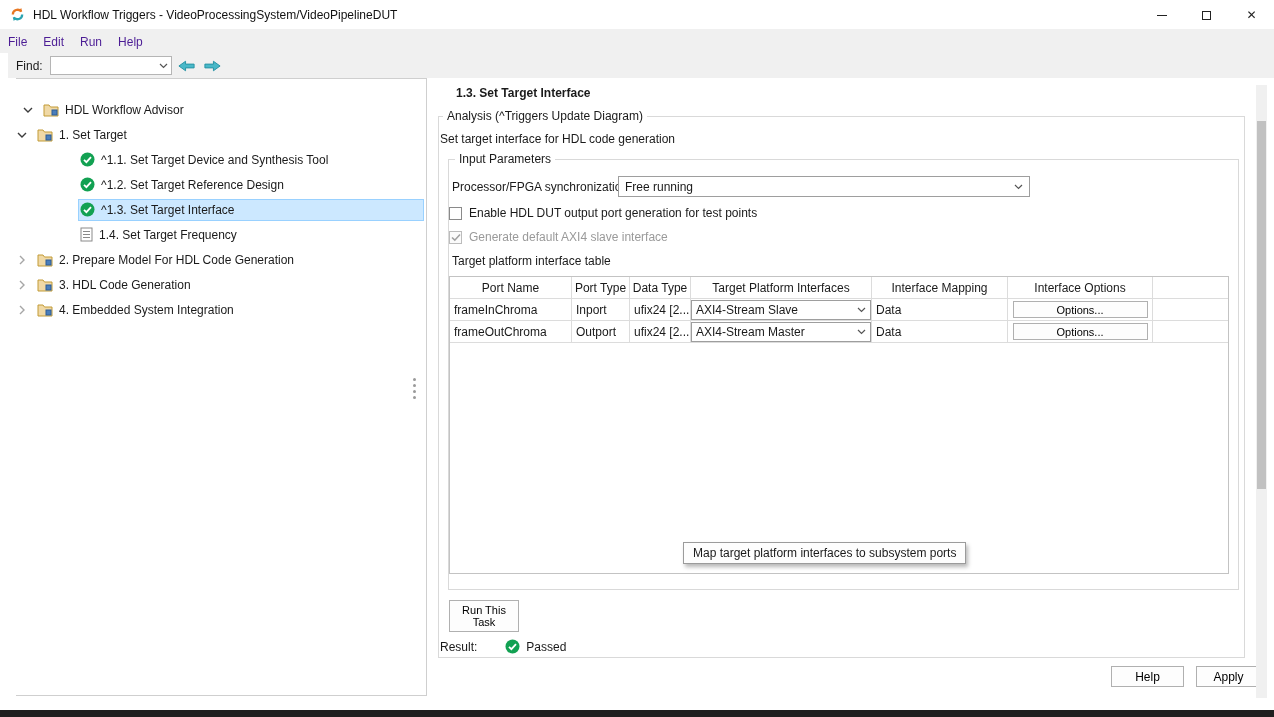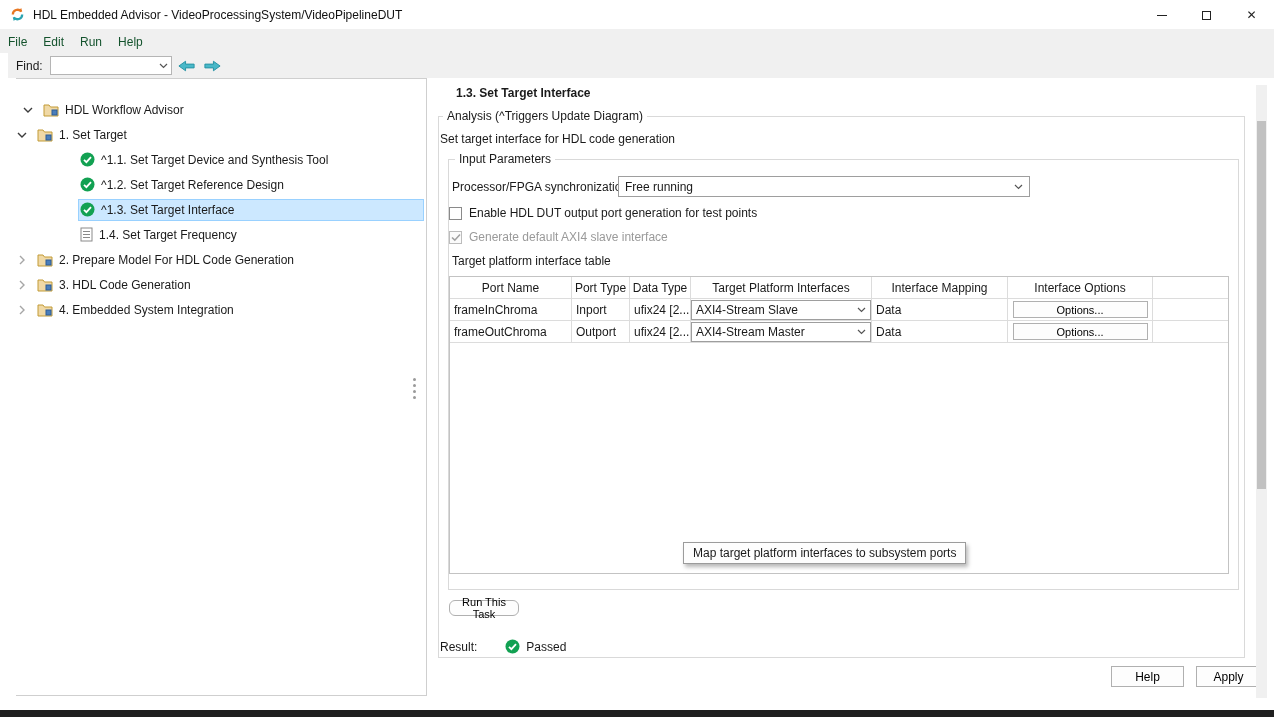--- a/index.html
+++ b/index.html
@@ -25,21 +25,21 @@
   .win-btn { width:45px; height:30px; display:flex; align-items:center; justify-content:center; }
   .glyph-min { width:10px; height:0; border-top:1px solid #222; display:block; }
   .glyph-max { width:9px; height:9px; border:1px solid #222; display:block; }
   .glyph-close { font-size:12px; color:#222; line-height:1; }
 
   
   .menubar {
     left:0; top:30px; width:1274px; height:23px;
     background:#f0f0f0; display:flex; align-items:stretch;
   }
-  .menu-item { padding:0 8px; display:flex; align-items:center; color:#14532d; }
+  .menu-item { padding:0 8px; display:flex; align-items:center; color:#4c1d95; }
 
   
   .toolbar {
     left:8px; top:53px; width:1274px; height:25px;
     background:#f0f0f0; display:flex; align-items:center;
   }
   .find-label { margin-left:8px; }
   .find-combo {
     margin-left:7px; width:122px; height:19px; background:#fff;
     border:1px solid #b5b5b5; display:flex; align-items:center; justify-content:flex-end;
@@ -118,21 +118,21 @@
 
   .tooltip {
     left:683px; top:542px; background:#fdfdfd; border:1px solid #9b9b9b;
     padding:3px 9px; box-shadow:2px 3px 4px rgba(0,0,0,0.28); white-space:nowrap; z-index:5;
   }
 
   .btn {
     background:#fdfdfd; border:1px solid #b0b0b0; font-family:"Liberation Sans", sans-serif;
     font-size:12px; display:flex; align-items:center; justify-content:center;
   }
-  .run-btn { left:449px; top:600px; width:70px; height:16px; font-size:11px;border-radius:6px; }
+  .run-btn { left:449px; top:600px; width:70px; height:32px; font-size:11px; }
   .help-btn { left:1111px; top:666px; width:73px; height:21px; }
   .apply-btn { left:1196px; top:666px; width:65px; height:21px; }
 
   .result-row { left:440px; top:639px; display:flex; align-items:center; }
   .result-label { margin-right:28px; }
   .result-value { margin-left:6px; }
 
   
   .scrollbar { left:1256px; top:85px; width:11px; height:613px; background:#f0f0f0; }
   .scroll-thumb { position:absolute; left:1px; top:36px; width:9px; height:368px; background:#c1c1c1; }
@@ -146,21 +146,21 @@
 
 <div class="abs titlebar">
   <span class="app-icon">
     <svg viewBox="0 0 16 16" width="15" height="15">
       <path d="M3 8a5 5 0 0 1 9-3" stroke="#e87722" stroke-width="2.4" fill="none"></path>
       <path d="M13 8a5 5 0 0 1-9 3" stroke="#2aa4b0" stroke-width="2.4" fill="none"></path>
       <path d="M12 1l1 4-4-1z" fill="#e87722"></path>
       <path d="M4 15l-1-4 4 1z" fill="#2aa4b0"></path>
     </svg>
   </span>
-  <span class="title-text">HDL Embedded Advisor - VideoProcessingSystem/VideoPipelineDUT</span>
+  <span class="title-text">HDL Workflow Triggers - VideoProcessingSystem/VideoPipelineDUT</span>
   <div class="win-controls">
     <div class="win-btn">
         <span class="glyph-min"></span>
       </div>
     <div class="win-btn">
         <span class="glyph-max"></span>
       </div>
     <div class="win-btn">
         <span class="glyph-close">✕</span>
       </div>

